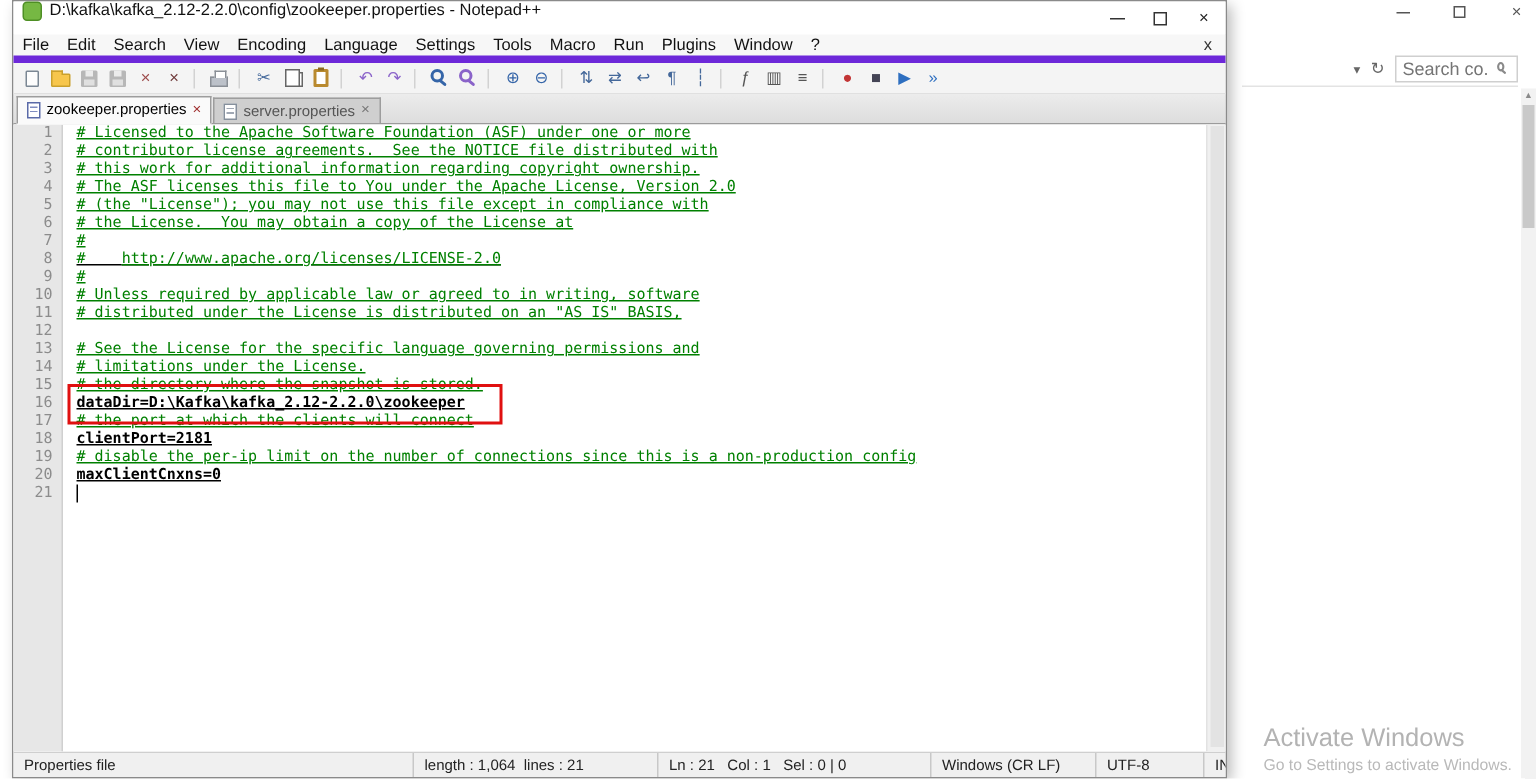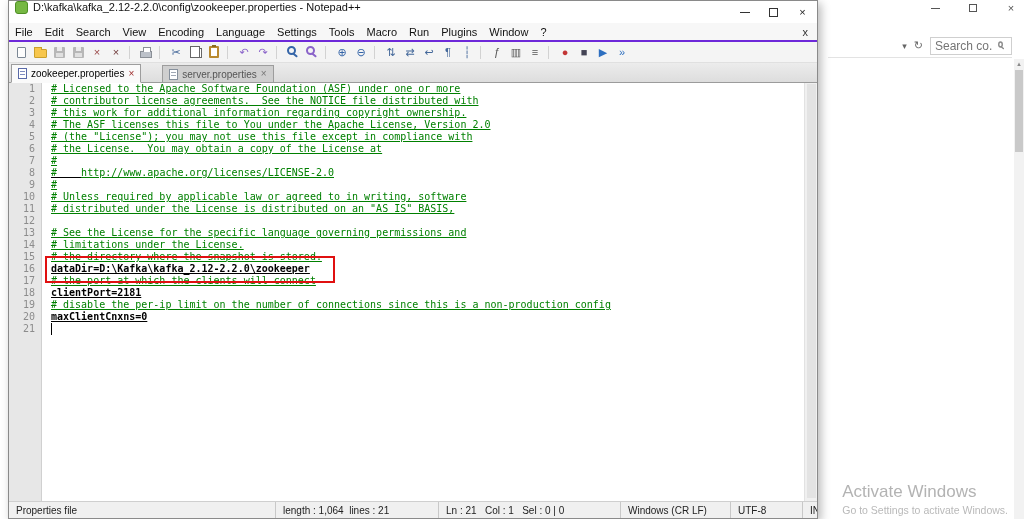--- a/index.html
+++ b/index.html
@@ -49,21 +49,21 @@
     box-shadow: 3px 3px 9px rgba(0,0,0,.28);
     display: flex; flex-direction: column; z-index: 10;
   }
   .title-bar { height: 22px; display: flex; align-items: flex-start; background: #ffffff; flex: 0 0 auto; }
   .npp-logo { width: 13px; height: 13px; margin: 0 5px 0 6px; border-radius: 3px; background: #76b843; border:1px solid #4e8f25; }
   .title-text { flex: 1; font-size: 11px; color: #111; white-space: nowrap; overflow: hidden; }
   .cap-btn { width: 29px; height: 22px; display: flex; align-items: center; justify-content: center; font-size: 11px; color: #222; }
   .max-box { width: 9px; height: 9px; border: 1px solid #333; }
   .nmin-line { width: 10px; height: 0; border-top: 1px solid #333; }
 
-  .menu-bar { height: 19px; display: flex; align-items: center; background: #f7f7f7; border-bottom: 2px solid #6d28d9; flex: 0 0 auto; }
+  .menu-bar { height: 19px; display: flex; align-items: center; background: #f7f7f7; border-bottom: 5px solid #6d28d9; flex: 0 0 auto; }
   .menu-item { padding: 0 6px; font-size: 11px; color: #111; }
   .menu-close { margin-left: auto; padding: 0 9px; font-size: 11px; color: #333; }
 
   .toolbar {
     height: 21px; display: flex; align-items: center; gap: 1px; padding-left: 3px;
     background: #f4f4f4; border-bottom: 1px solid #e0e0e0; flex: 0 0 auto;
   }
   .tb-btn { width: 18px; height: 18px; display: flex; align-items: center; justify-content: center; font-size: 11px; line-height: 1; }
   .tb-btn.disabled { filter: grayscale(1); opacity: .5; }
   .tb-sep { width: 4px; height: 13px; border-left: 1px solid #d2d2d2; margin: 0 3px; }
@@ -82,21 +82,21 @@
   .sh-paste { width: 10px; height: 12px; background: #b98a2f; border-radius: 1px; position: relative; }
   .sh-paste:before { content:""; position:absolute; left:2px; top:2px; width:6px; height:8px; background:#fff; }
   .sh-paste:after { content:""; position:absolute; left:3px; top:-1px; width:4px; height:2px; background:#8a6a1f; }
   .sh-mag { width: 9px; height: 9px; border: 2px solid currentColor; border-radius: 50%; position: relative; margin: 0 3px 3px 0; }
   .sh-mag:after { content:""; position:absolute; width:6px; height:2px; background:currentColor; right:-4px; bottom:-3px; transform:rotate(40deg); border-radius:1px; }
 
   
   .tab-bar {
     height: 20px; background: linear-gradient(#ececec, #dddddd);
     display: flex; align-items: flex-end; padding-left: 2px;
-    border-bottom: 1px solid #9b9b9b; flex: 0 0 auto; gap: 20px;
+    border-bottom: 1px solid #9b9b9b; flex: 0 0 auto;
   }
   .tab {
     display: flex; align-items: center; gap: 4px; padding: 0 6px; height: 17px;
     font-size: 10px; color: #555; background: #cfcfcf;
     border: 1px solid #9d9d9d; border-bottom: none; margin-right: 1px;
   }
   .tab.active { background: #fafafa; color: #000; height: 19px; margin-bottom: -1px; border-bottom: 1px solid #fafafa; z-index: 2; }
   .tab-doc { width: 9px; height: 11px; background: #fff; border: 1px solid #5a6aa8; position: relative; }
   .tab-doc:before { content:""; position:absolute; top:2px; left:1px; right:1px; bottom:2px;
     background: repeating-linear-gradient(#7f8cc0 0 1px, transparent 1px 3px); }

